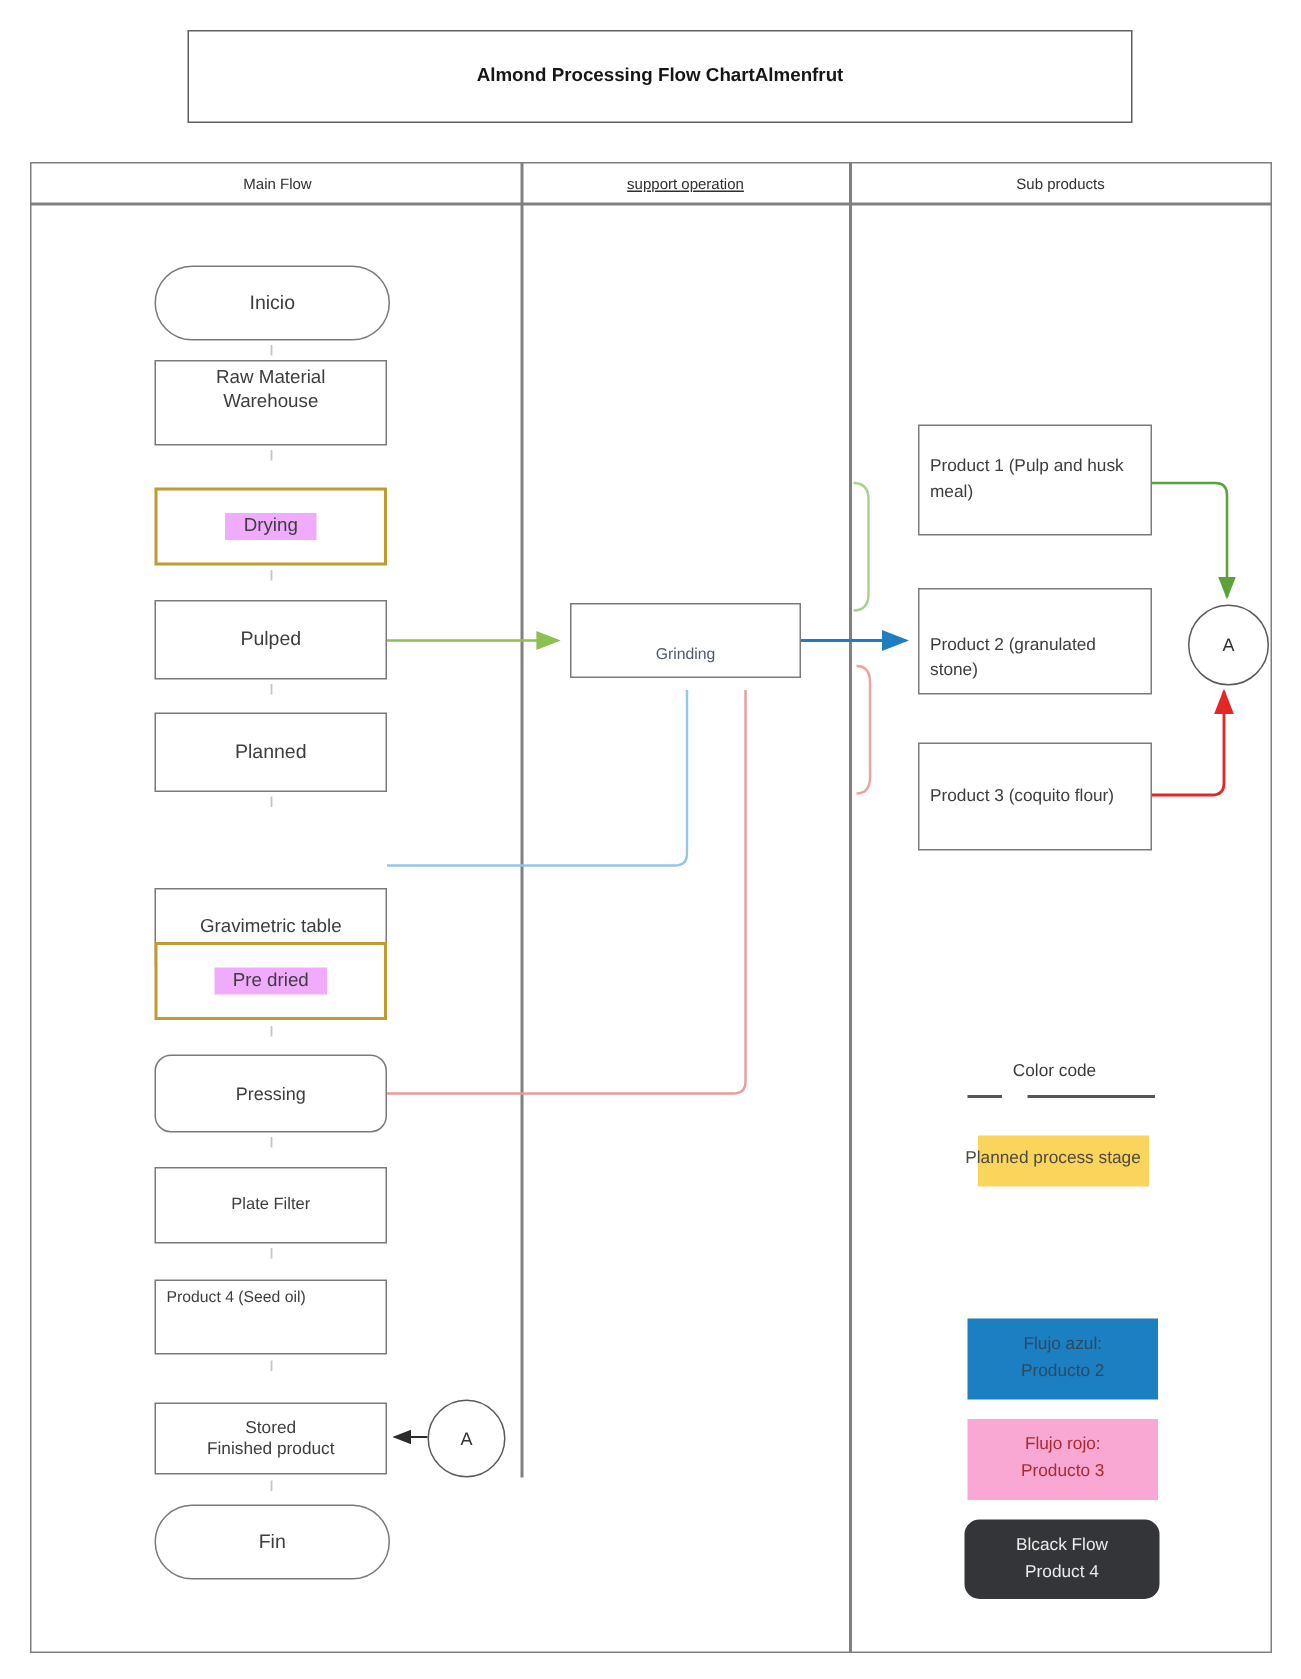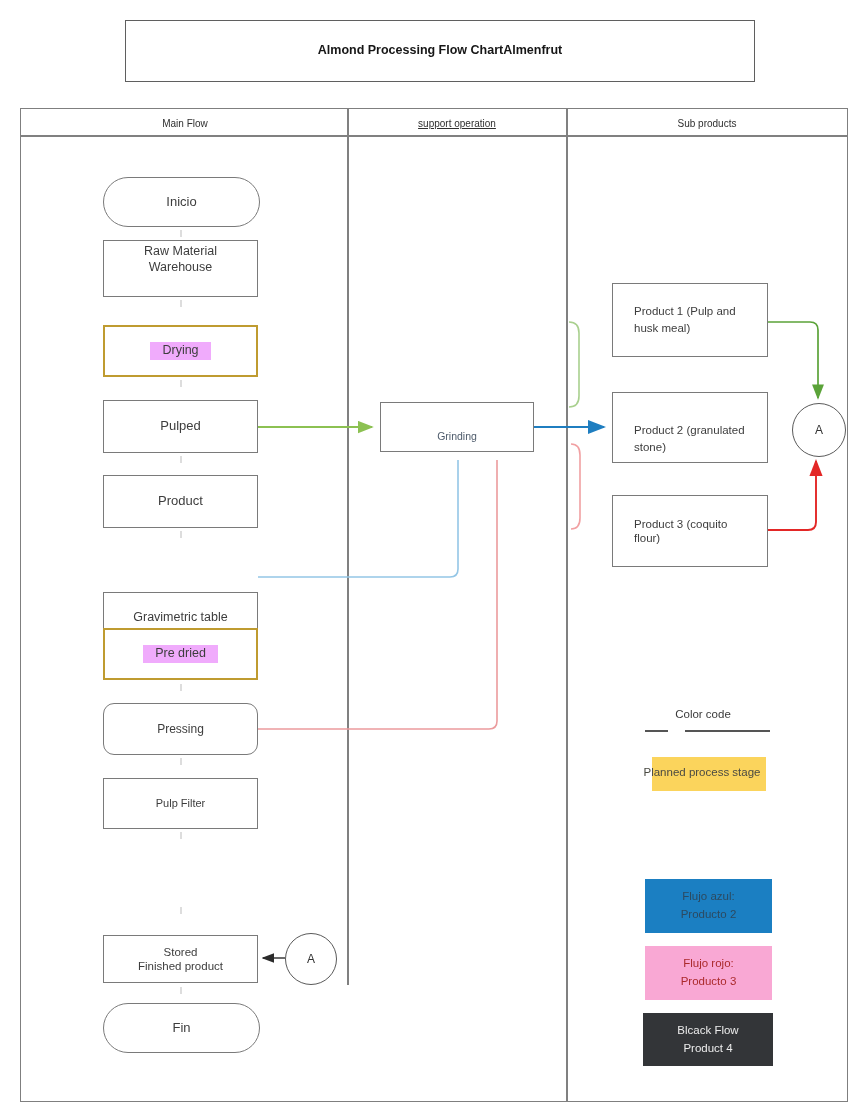--- a/index.html
+++ b/index.html
@@ -6,21 +6,21 @@
   #canvas{position:relative;width:867px;height:1119px;background:#ffffff;
           font-family:"Liberation Sans", sans-serif;overflow:hidden;}
   .abs{position:absolute;}
   .box{position:absolute;background:#fff;border:1.4px solid #7a7a7a;
        display:flex;align-items:center;justify-content:center;
        text-align:center;font-size:12px;color:#3d3d3d;box-sizing:border-box;line-height:1.25;}
   .stadium{border-radius:27px;}
   .gold{border:2.5px solid #bf9b30;}
   .hl{background:#f0abfc;padding:1px 12px;}
   .prelines{white-space:pre-line;}
-  .leftalign{justify-content:flex-start;text-align:left;padding:0 21px;}
+  .leftalign{justify-content:flex-start;text-align:left;padding:0 7px;}
   .circleA{position:absolute;border:1.4px solid #5a5a5a;border-radius:50%;background:#fff;
            display:flex;align-items:center;justify-content:center;font-size:12px;color:#333;}
   .colhead{position:absolute;font-size:10px;color:#2f2f2f;text-align:center;}
   .frameline{position:absolute;background:#808080;}
   .legend-box{position:absolute;display:flex;flex-direction:column;align-items:center;
               justify-content:center;font-size:11.5px;line-height:1.55;box-sizing:border-box;text-align:center;}
   svg{position:absolute;left:0;top:0;pointer-events:none;}
 </style>
 </head>
 <body>
@@ -97,39 +97,42 @@
 
   <div class="box gold" style="left:103px;top:325px;width:155px;height:52px;font-size:12.5px;">
     <span class="hl">Drying</span>
   </div>
 
   <div class="box" style="left:103px;top:400px;width:155px;height:53px;font-size:13px;">
     <span>Pulped</span>
   </div>
 
   <div class="box" style="left:103px;top:475px;width:155px;height:53px;font-size:13px;">
-    <span>Product</span>
+    <span>Planned</span>
   </div>
 
   <div class="box" style="left:103px;top:552px;width:155px;height:52px;font-size:12.5px;margin-top:40px;">
     <span>Gravimetric table</span>
   </div>
 
   <div class="box gold" style="left:103px;top:628px;width:155px;height:52px;font-size:12.5px;">
     <span class="hl">Pre dried</span>
   </div>
 
   <div class="box" style="left:103px;top:703px;width:155px;height:52px;font-size:12px;border-radius:11px;">
     <span>Pressing</span>
   </div>
 
   <div class="box" style="left:103px;top:778px;width:155px;height:51px;font-size:11px;">
-    <span>Pulp Filter</span>
+    <span>Plate Filter</span>
   </div>
 
+  <div class="box leftalign" style="left:103px;top:853px;width:155px;height:50px;align-items:flex-start;padding-top:5px;font-size:10.5px;">
+    <span>Product 4 (Seed oil)</span>
+  </div>
 
   <div class="box" style="left:103px;top:935px;width:155px;height:48px;font-size:11.5px;">
     <span class="prelines">Stored
 Finished product</span>
   </div>
 
   <div class="box stadium" style="left:103px;top:1003px;width:157px;height:50px;font-size:13px;">
     <span>Fin</span>
   </div>
 
@@ -170,18 +173,18 @@
   <div class="legend-box" style="left:645px;top:879px;width:127px;height:54px;background:#1b7fc2;color:#2c4a61;">
     <div>Flujo azul:</div>
     <div>Producto 2</div>
   </div>
 
   <div class="legend-box" style="left:645px;top:946px;width:127px;height:54px;background:#f9a8d4;color:#ab2a2c;">
     <div>Flujo rojo:</div>
     <div>Producto 3</div>
   </div>
 
-  <div class="legend-box" style="left:643px;top:1013px;width:130px;height:53px;background:#333538;color:#ececec;">
+  <div class="legend-box" style="left:643px;top:1013px;width:130px;height:53px;background:#333538;color:#ececec;border-radius:10px;">
     <div>Blcack Flow</div>
     <div>Product 4</div>
   </div>
 
 </div>
 
 </body></html>

